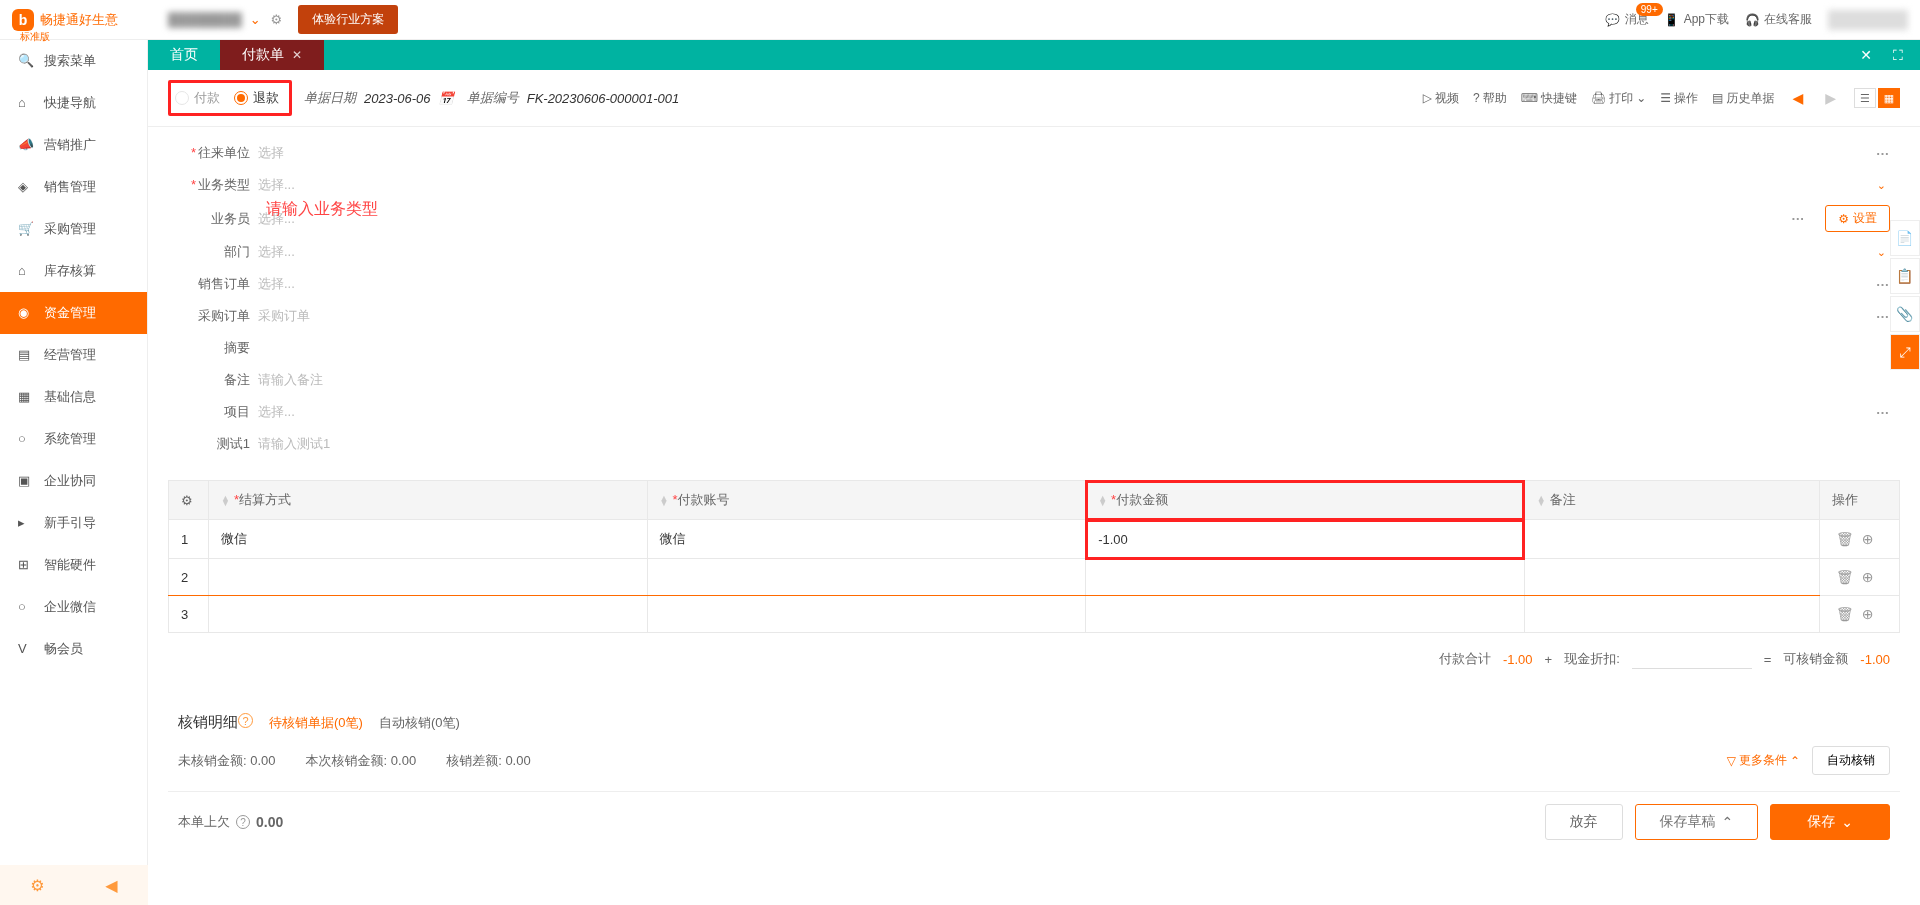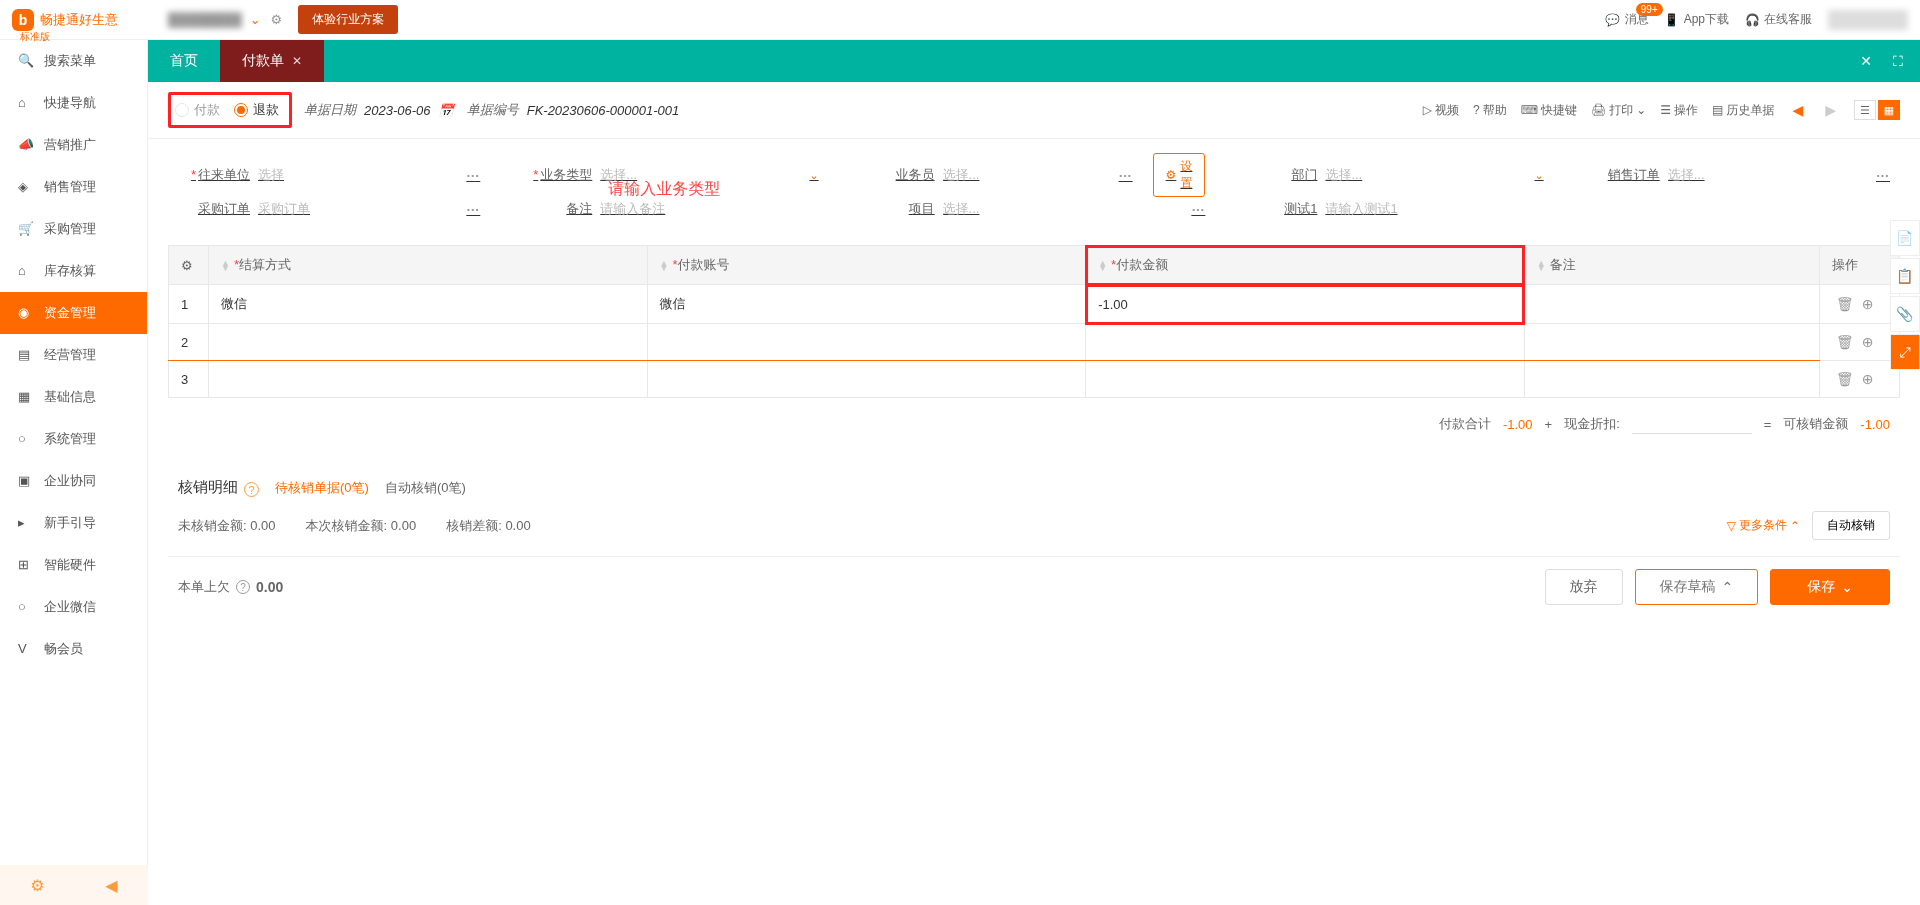--- a/index.html
+++ b/index.html
@@ -25,21 +25,21 @@
 .sidebar { width: 148px; background: #fff; border-right: 1px solid #eee; flex-shrink: 0; }
 .sidebar-item { display: flex; align-items: center; gap: 10px; padding: 12px 18px; color: #555; cursor: pointer; font-size: 13px; }
 .sidebar-item.active { background: #ff6a00; color: #fff; }
 .sidebar-item .nav-icon { width: 16px; height: 16px; flex-shrink: 0; }
 .sidebar-footer { position: absolute; bottom: 0; width: 148px; height: 40px; background: #fff7ef; display: flex; align-items: center; justify-content: space-around; }
 .sidebar-footer span { color: #ff9a3d; cursor: pointer; font-size: 16px; }
 
 .main { flex: 1; display: flex; flex-direction: column; background: #f5f5f5; overflow: hidden; }
 
 
-.tab-bar { background: #00b3a1; height: 42px; display: flex; align-items: center; position: relative; }
+.tab-bar { background: #00b3a1; height: 30px; display: flex; align-items: center; position: relative; }
 .tab { padding: 0 22px; height: 42px; display: flex; align-items: center; color: #fff; cursor: pointer; font-size: 14px; gap: 8px; }
 .tab.active { background: #7f1d1d; }
 .tab .close-x { font-size: 12px; opacity: 0.8; }
 .tab-bar-right { margin-left: auto; display: flex; gap: 8px; padding-right: 10px; }
 .tab-bar-right span { color: #fff; cursor: pointer; font-size: 14px; width: 24px; text-align: center; }
 
 
 .toolbar { background: #fff; padding: 10px 20px; display: flex; align-items: center; gap: 12px; border-bottom: 1px solid #eee; position: relative; }
 .radio-group { display: flex; gap: 4px; border: 3px solid #f22; padding: 6px 10px 6px 4px; border-radius: 2px; position: relative; }
 .radio-opt { display: flex; align-items: center; gap: 5px; cursor: pointer; font-size: 13px; }
@@ -51,21 +51,21 @@
 .cal-icon { color: #ff6a00; }
 .toolbar-right { margin-left: auto; display: flex; align-items: center; gap: 14px; color: #666; font-size: 12px; }
 .toolbar-right .titem { display: flex; align-items: center; gap: 3px; cursor: pointer; }
 .arrow-btn { color: #ff6a00; font-size: 14px; cursor: pointer; padding: 0 4px; }
 .view-toggle { display: flex; gap: 2px; }
 .view-toggle span { width: 22px; height: 20px; border: 1px solid #ddd; display: flex; align-items: center; justify-content: center; cursor: pointer; font-size: 11px; }
 .view-toggle span.active { background: #ff6a00; color: #fff; border-color: #ff6a00; }
 
 
 .content-scroll { flex: 1; overflow-y: auto; padding: 0 20px 20px; background: #fff; }
-.form-grid { display: grid; grid-template-columns: 1fr 1fr 1fr 1fr 1fr; gap: 0 40px; padding: 14px 10px; position: relative; text-decoration: underline; }
+.form-grid { display: grid; grid-template-columns: 1fr; gap: 8px 40px; padding: 14px 10px; position: relative; }
 .form-row { display: flex; align-items: center; }
 .form-label { width: 80px; text-align: right; color: #666; font-size: 13px; flex-shrink: 0; padding-right: 8px; }
 .form-label .req { color: #f44; margin-right: 2px; }
 .form-input { flex: 1; border: none; border-bottom: 1px solid transparent; padding: 4px 0; font-size: 13px; color: #999; background: transparent; outline: none; }
 .form-input::placeholder { color: #bbb; }
 .input-suffix { color: #ff6a00; font-size: 11px; cursor: pointer; padding: 0 4px; }
 .input-dots { color: #999; font-weight: bold; letter-spacing: 1px; cursor: pointer; }
 .err-msg { color: #f44; font-size: 16px; position: absolute; }
 .settings-btn { border: 1px solid #ff6a00; color: #ff6a00; background: #fff; padding: 4px 12px; border-radius: 3px; cursor: pointer; font-size: 12px; display: flex; align-items: center; gap: 4px; }
 
@@ -87,21 +87,21 @@
 .active-row td:last-child, .active-row td.col-ops { border-top: 1px solid #e8e8e8; border-bottom: 1px solid #e8e8e8; }
 
 
 .summary-line { display: flex; justify-content: flex-end; align-items: center; gap: 12px; padding: 16px 10px; font-size: 13px; color: #666; }
 .summary-line .neg { color: #ff6a00; }
 .discount-input { border: none; border-bottom: 1px solid #ddd; width: 120px; padding: 2px; outline: none; }
 
 
 .verify-section { background: #fff; margin-top: 12px; padding: 16px 10px; }
 .verify-header { display: flex; align-items: center; gap: 16px; margin-bottom: 14px; }
-.verify-title { font-size: 15px; color: #333; display: flex; align-items: flex-end; gap: 6px; }
+.verify-title { font-size: 15px; color: #333; display: flex; align-items: flex-start; }
 .verify-title .q { color: #ff9a3d; border: 1px solid #ff9a3d; border-radius: 50%; width: 15px; height: 15px; display: inline-flex; align-items: center; justify-content: center; font-size: 11px; }
 .verify-tab { color: #666; font-size: 13px; cursor: pointer; }
 .verify-tab.active { color: #ff6a00; }
 .verify-stats { display: flex; gap: 30px; font-size: 13px; color: #666; }
 .verify-actions { display: flex; gap: 12px; align-items: center; margin-left: auto; }
 .more-cond { color: #ff6a00; font-size: 12px; cursor: pointer; display: flex; align-items: center; gap: 3px; }
 .auto-btn { border: 1px solid #ddd; background: #fff; padding: 5px 14px; border-radius: 3px; cursor: pointer; font-size: 12px; }
 .verify-row { display: flex; align-items: center; justify-content: space-between; }
 
 
@@ -315,20 +315,24 @@
           <div class="form-label"><span>销售订单</span></div>
           <input class="form-input" placeholder="选择..." style="">
           <span class="input-dots">⋯</span>
         </div>
         <div class="form-row">
           <div class="form-label"><span>采购订单</span></div>
           <input class="form-input" placeholder="采购订单" style="">
           <span class="input-dots">⋯</span>
         </div>
 
+        <div class="form-row">
+          <div class="form-label"><span>摘要</span></div>
+          <input class="form-input" style="">
+        </div>
         <div class="form-row">
           <div class="form-label"><span>备注</span></div>
           <input class="form-input" placeholder="请输入备注" style="">
         </div>
         <div class="form-row">
           <div class="form-label"><span>项目</span></div>
           <input class="form-input" placeholder="选择..." style="">
           <span class="input-dots">⋯</span>
         </div>
 

